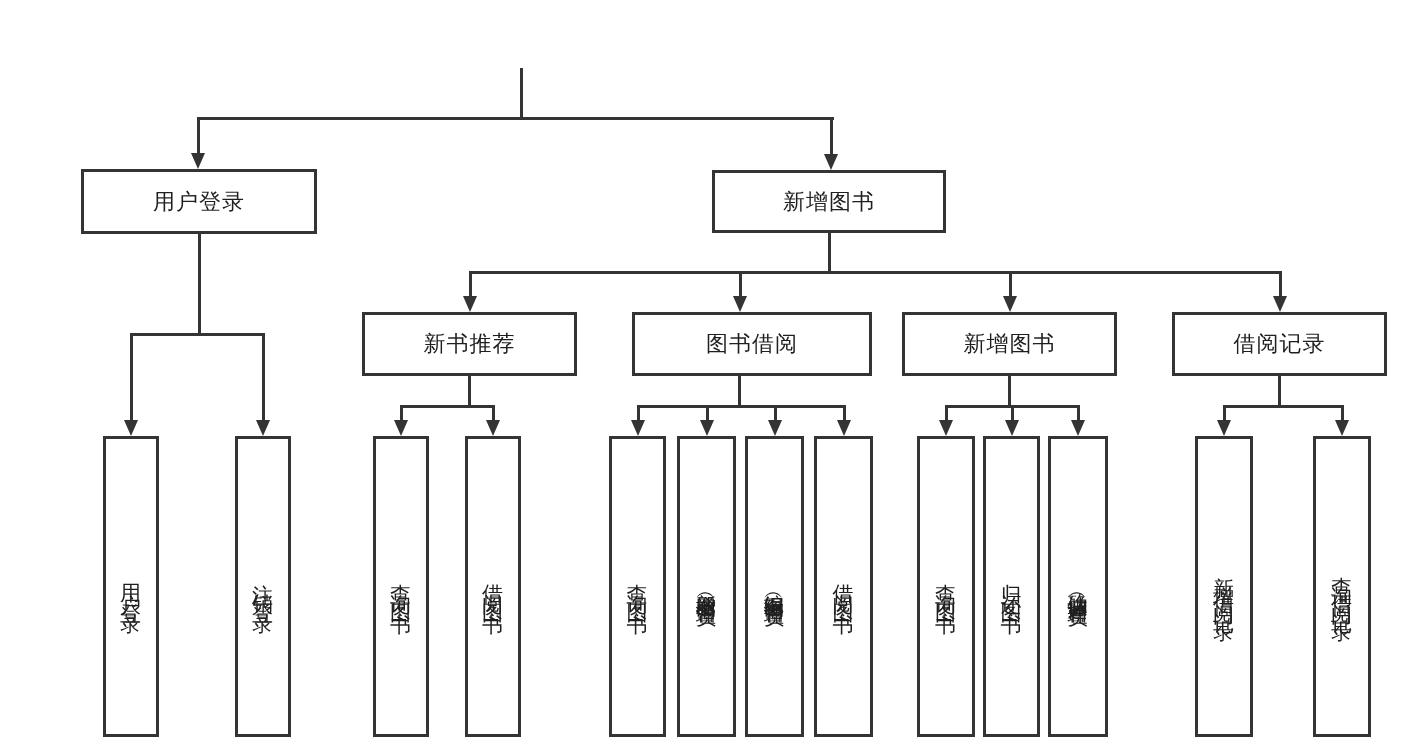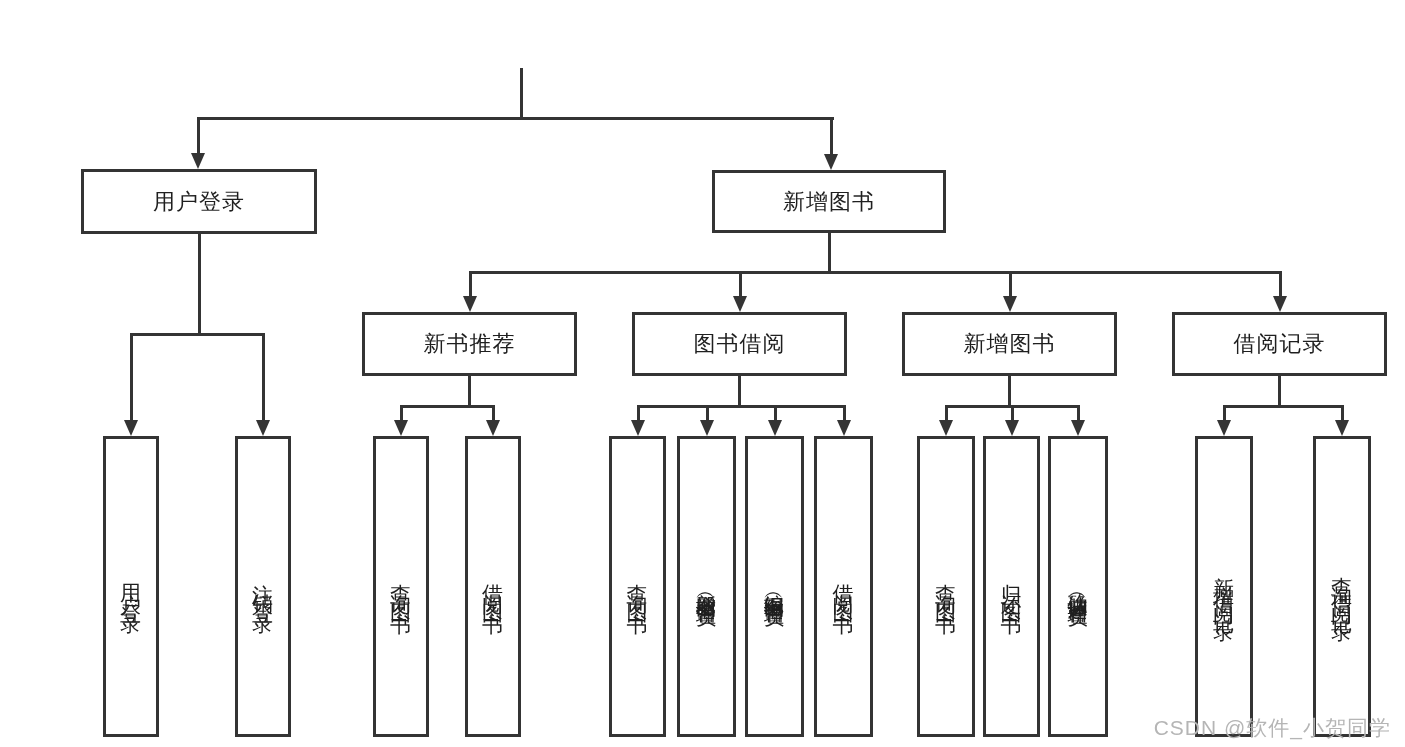--- a/index.html
+++ b/index.html
@@ -80,21 +80,21 @@
   <div class="vline" style="left:469px;top:271px;height:25px;"></div>
   <div class="ahead" style="left:463px;top:296px;"></div>
   <div class="vline" style="left:739px;top:271px;height:25px;"></div>
   <div class="ahead" style="left:733px;top:296px;"></div>
   <div class="vline" style="left:1009px;top:271px;height:25px;"></div>
   <div class="ahead" style="left:1003px;top:296px;"></div>
   <div class="vline" style="left:1279px;top:271px;height:25px;"></div>
   <div class="ahead" style="left:1273px;top:296px;"></div>
 
   <div class="box" style="left:362px;top:312px;width:215px;height:64px;">新书推荐</div>
-  <div class="box" style="left:632px;top:312px;width:215px;height:64px;">图书借阅</div>
+  <div class="box" style="left:632px;top:312px;width:240px;height:64px;">图书借阅</div>
   <div class="box" style="left:902px;top:312px;width:215px;height:64px;">新增图书</div>
   <div class="box" style="left:1172px;top:312px;width:215px;height:64px;">借阅记录</div>
 
   <div class="vline" style="left:468px;top:376px;height:29px;"></div>
   <div class="hline" style="left:400px;top:405px;width:94px;"></div>
   <div class="vline" style="left:400px;top:405px;height:15px;"></div>
   <div class="ahead" style="left:394px;top:420px;"></div>
   <div class="vline" style="left:492px;top:405px;height:15px;"></div>
   <div class="ahead" style="left:486px;top:420px;"></div>
 
@@ -162,15 +162,14 @@
     <span class="vtext tight">确认归还（管理员）</span>
   </div>
 
   <div class="box leaf" style="left:1195px;top:436px;width:58px;height:301px;">
     <span class="vtext mid">新增借阅记录</span>
   </div>
   <div class="box leaf" style="left:1313px;top:436px;width:58px;height:301px;">
     <span class="vtext mid">查询借阅记录</span>
   </div>
 
-  <div class="watermark">CSDN @软件_小贺同学</div>
 
 </div>
 
 </body></html>

